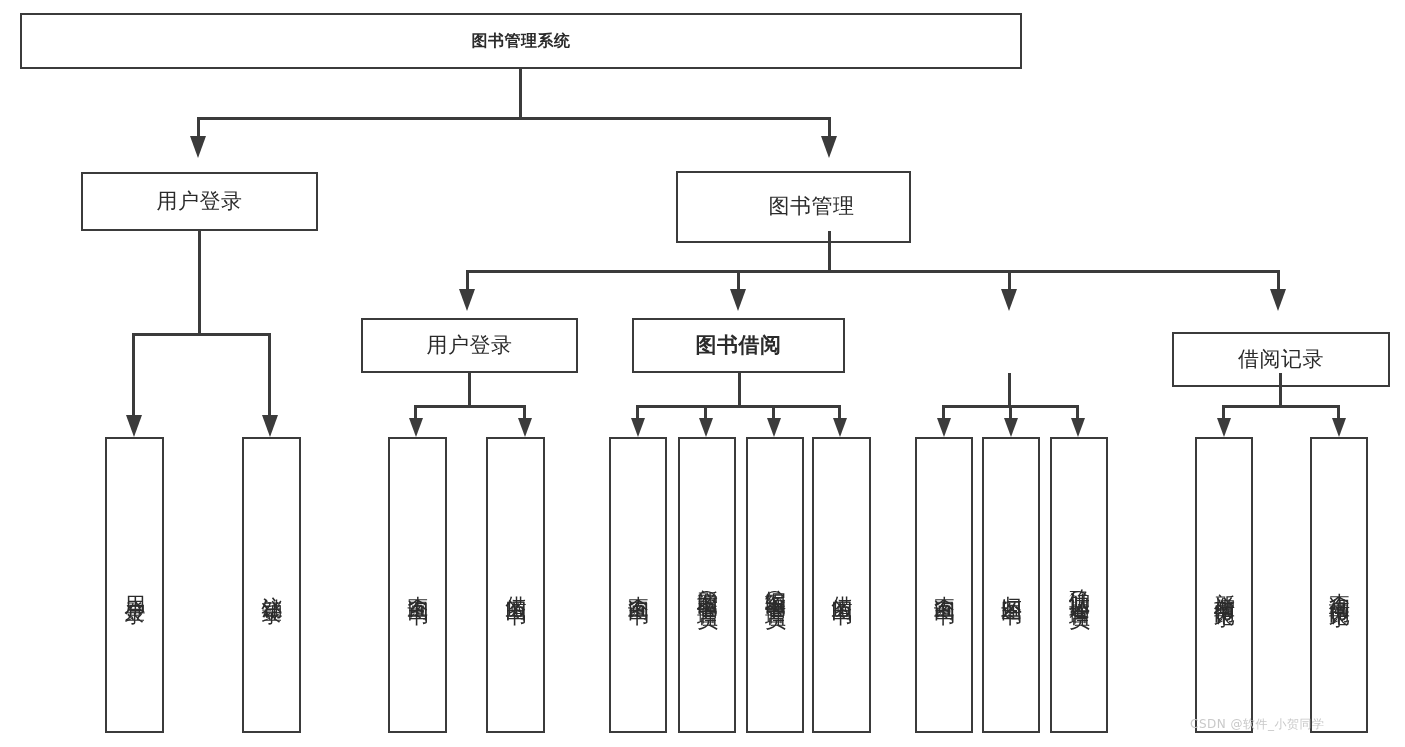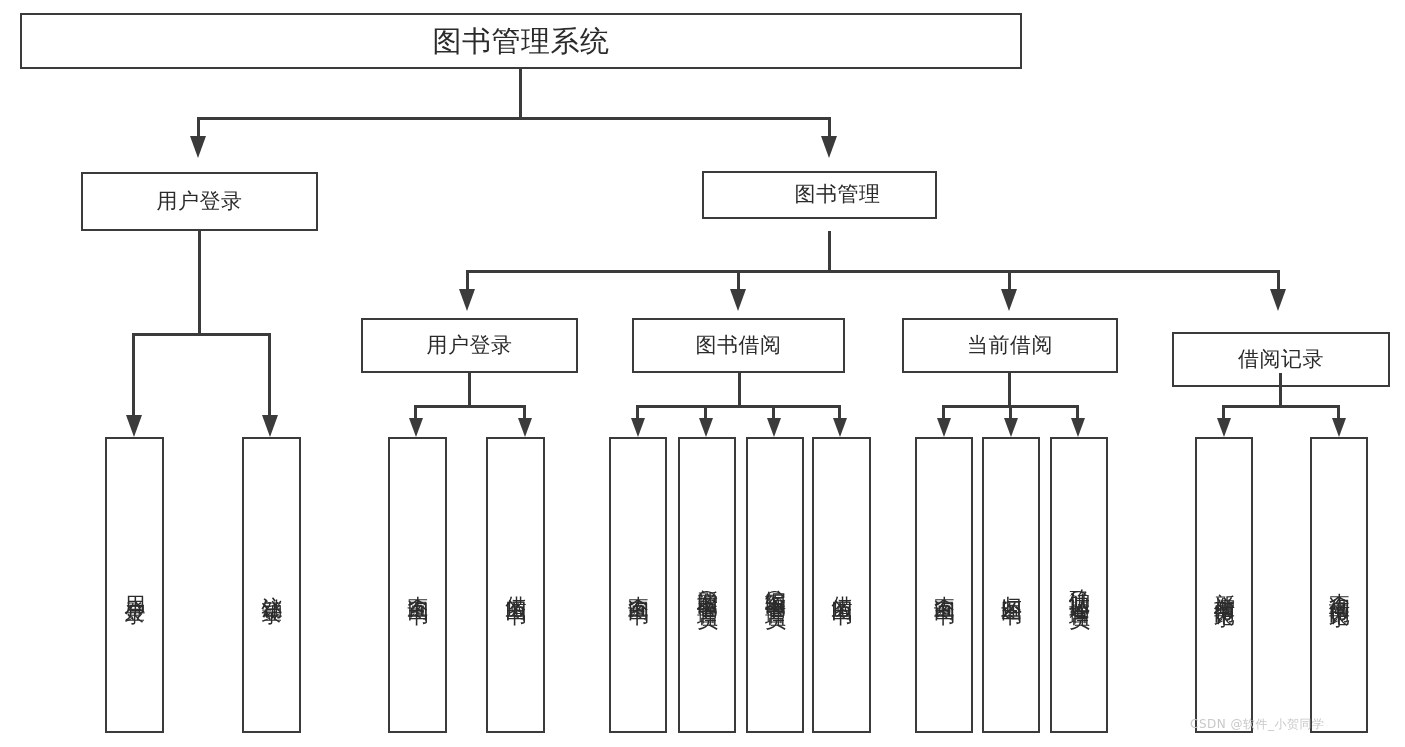--- a/index.html
+++ b/index.html
@@ -28,21 +28,21 @@
   }
   .node .lbl{
     display:block;
     text-align:center;
     white-space:pre;
   }
   .node.h .lbl{
     font-size:21px;
     letter-spacing:0.5px;
   }
-  .node.root .lbl{ font-size:29px; }
+  .node.root .lbl{ font-size:16px;font-weight:bold; }
   
   .node.v{
     align-items:center;
     justify-content:center;
     padding:4px 0;
   }
   .node.v .lbl{
     writing-mode:vertical-rl;
     text-orientation:upright;
     font-size:21px;
@@ -93,21 +93,21 @@
   <div class="seg v" style="left:197px;top:117px;width:3px;height:22px;"></div>
   <div class="arrow" style="left:190px;top:136px;"></div>
 
   <div class="seg v" style="left:828px;top:117px;width:3px;height:22px;"></div>
   <div class="arrow" style="left:821px;top:136px;"></div>
 
   <div class="node h" style="left:81px;top:172px;width:237px;height:59px;">
     <span class="lbl">用户登录</span>
   </div>
 
-  <div class="node h" style="left:702px;top:171px;width:235px;height:48px;padding-left:36px;">
+  <div class="node h" style="left:676px;top:171px;width:235px;height:72px;padding-left:36px;">
     <span class="lbl">图书管理</span>
   </div>
 
   <div class="seg v" style="left:198px;top:231px;width:3px;height:104px;"></div>
   <div class="seg h" style="left:132px;top:333px;width:138px;height:3px;"></div>
   <div class="seg v" style="left:132px;top:333px;width:3px;height:84px;"></div>
   <div class="arrow" style="left:126px;top:415px;"></div>
   <div class="seg v" style="left:268px;top:333px;width:3px;height:84px;"></div>
   <div class="arrow" style="left:262px;top:415px;"></div>
 
@@ -122,25 +122,22 @@
 
   <div class="seg v" style="left:1008px;top:270px;width:3px;height:22px;"></div>
   <div class="arrow" style="left:1001px;top:289px;"></div>
 
   <div class="seg v" style="left:1277px;top:270px;width:3px;height:22px;"></div>
   <div class="arrow" style="left:1270px;top:289px;"></div>
 
   <div class="node h" style="left:361px;top:318px;width:217px;height:55px;">
     <span class="lbl">用户登录</span>
   </div>
-  <div class="node h" style="left:632px;top:318px;width:213px;height:55px;">
+  <div class="node h" style="left:632px;top:318px;width:213px;height:55px;font-weight:bold;">
     <span class="lbl">图书借阅</span>
-  </div>
-  <div class="node h" style="left:902px;top:318px;width:216px;height:55px;">
-    <span class="lbl">当前借阅</span>
   </div>
   <div class="node h" style="left:1172px;top:332px;width:218px;height:55px;">
     <span class="lbl">借阅记录</span>
   </div>
 
   <div class="seg v" style="left:468px;top:373px;width:3px;height:34px;"></div>
   <div class="seg h" style="left:414px;top:405px;width:112px;height:3px;"></div>
   <div class="seg v" style="left:414px;top:405px;width:3px;height:14px;"></div>
   <div class="arrow small" style="left:409px;top:418px;"></div>
   <div class="seg v" style="left:523px;top:405px;width:3px;height:14px;"></div>

